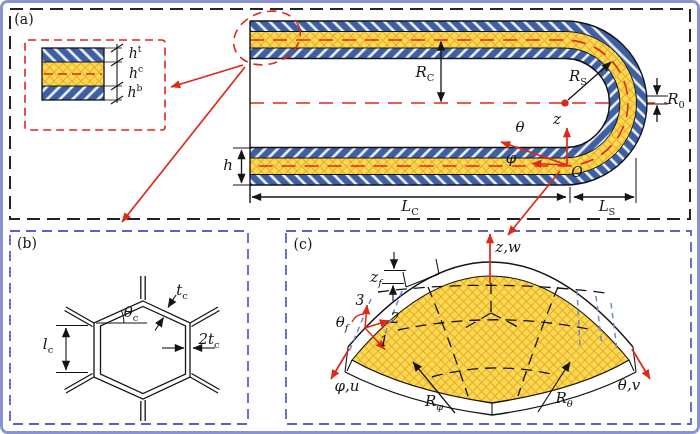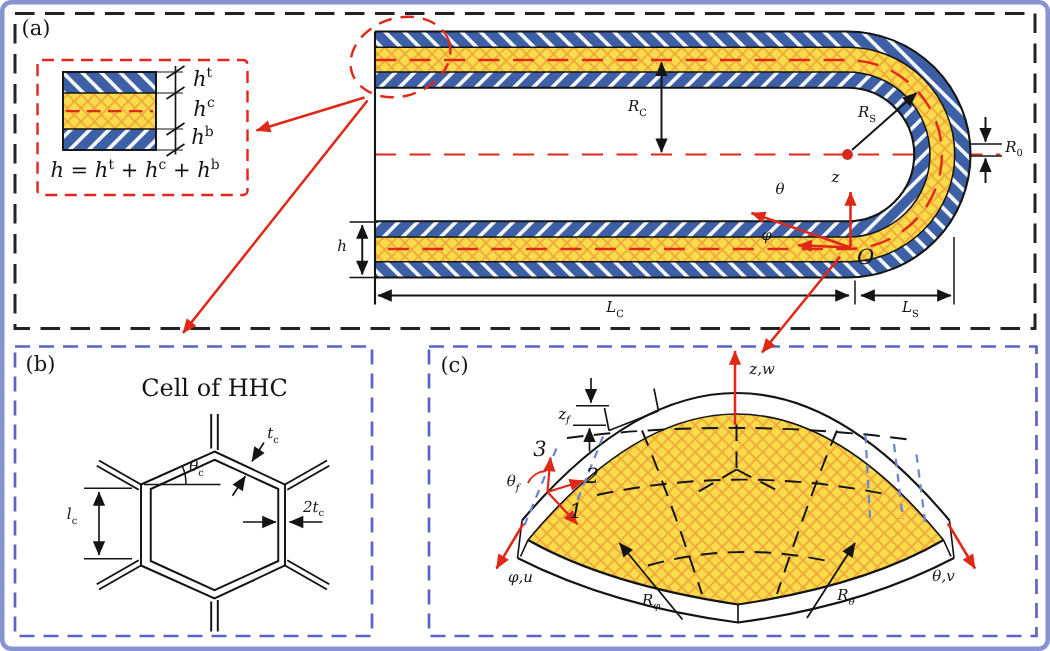--- a/index.html
+++ b/index.html
@@ -1,20 +1,20 @@
 <!DOCTYPE html>
 <html><head>
 <meta charset="utf-8">
 <style>
   html,body{margin:0;padding:0;background:#fff;}
   #fig{position:relative;width:700px;height:434px;background:#fff;overflow:hidden;
        font-family:"DejaVu Serif",serif;}
   #gfx{position:absolute;left:0;top:0;z-index:1;}
   .lbl{position:absolute;left:var(--x);top:var(--y);transform:translate(-50%,-50%);
-       font-family:"DejaVu Serif",serif;font-style:italic;font-size:10px;color:#141414;
+       font-family:"DejaVu Serif",serif;font-style:italic;font-size:15px;color:#141414;
        white-space:nowrap;z-index:3;line-height:1;}
   .lbl sub{font-size:0.66em;font-style:normal;line-height:0;}
   .lbl sup{font-size:0.66em;font-style:normal;line-height:0;}
   .lbl sub.it{font-style:italic;}
   .lbl.rm{font-style:normal;}
   .sm{font-size:14px;}
   .md{font-size:14px;}
   .ttl{font-size:16px;}
 </style>
 </head>
@@ -194,34 +194,32 @@
   </g>
 </svg>
 
   <div class="lbl rm md" style="--x:24px;--y:19px"><span>(a)</span></div>
   <div class="lbl rm md" style="--x:27px;--y:243px"><span>(b)</span></div>
   <div class="lbl rm md" style="--x:303px;--y:244px"><span>(c)</span></div>
 
   <div class="lbl sm" style="--x:135px;--y:53px"><span>h</span><sup>t</sup></div>
   <div class="lbl sm" style="--x:136px;--y:73px"><span>h</span><sup>c</sup></div>
   <div class="lbl sm" style="--x:135px;--y:92px"><span>h</span><sup>b</sup></div>
-  <div class="lbl sm" style="--x:90px;--y:114px"><span>h = h</span><sup>t</sup><span> + h</span><sup>c</sup><span> + h</span><sup>b</sup></div>
 
   <div class="lbl" style="--x:425px;--y:72px"><span>R</span><sub>C</sub></div>
   <div class="lbl" style="--x:578px;--y:76px"><span>R</span><sub>S</sub></div>
   <div class="lbl" style="--x:676px;--y:99px"><span>R</span><sub>0</sub></div>
   <div class="lbl" style="--x:228px;--y:165px"><span>h</span></div>
   <div class="lbl" style="--x:410px;--y:206px"><span>L</span><sub>C</sub></div>
   <div class="lbl" style="--x:607px;--y:206px"><span>L</span><sub>S</sub></div>
   <div class="lbl" style="--x:557px;--y:119px"><span>z</span></div>
   <div class="lbl" style="--x:520px;--y:127px"><span>θ</span></div>
   <div class="lbl" style="--x:511px;--y:158px"><span>φ</span></div>
   <div class="lbl md" style="--x:577px;--y:172px"><span>O</span></div>
 
-  <div class="lbl rm ttl" style="--x:143px;--y:259px"><span>Cell of HHC</span></div>
   <div class="lbl" style="--x:131px;--y:312px"><span>θ</span><sub>c</sub></div>
   <div class="lbl" style="--x:182px;--y:290px"><span>t</span><sub>c</sub></div>
   <div class="lbl" style="--x:209px;--y:339px"><span>2t</span><sub>c</sub></div>
   <div class="lbl" style="--x:48px;--y:344px"><span>l</span><sub>c</sub></div>
 
   <div class="lbl" style="--x:508px;--y:247px"><span>z,w</span></div>
   <div class="lbl" style="--x:376px;--y:277px"><span>z</span><sub class="it">f</sub></div>
   <div class="lbl md" style="--x:360px;--y:300px"><span>3</span></div>
   <div class="lbl md" style="--x:395px;--y:318px"><span>2</span></div>
   <div class="lbl md" style="--x:384px;--y:341px"><span>1</span></div>

